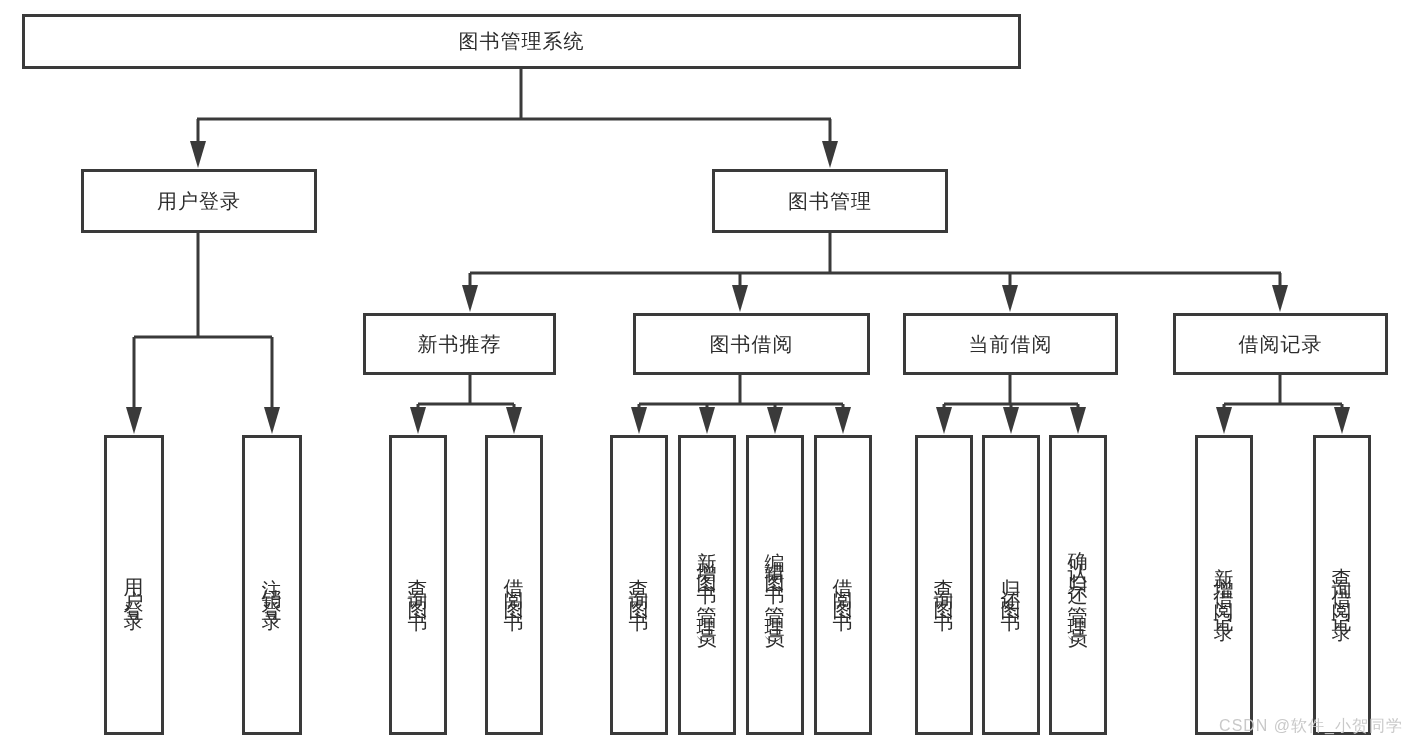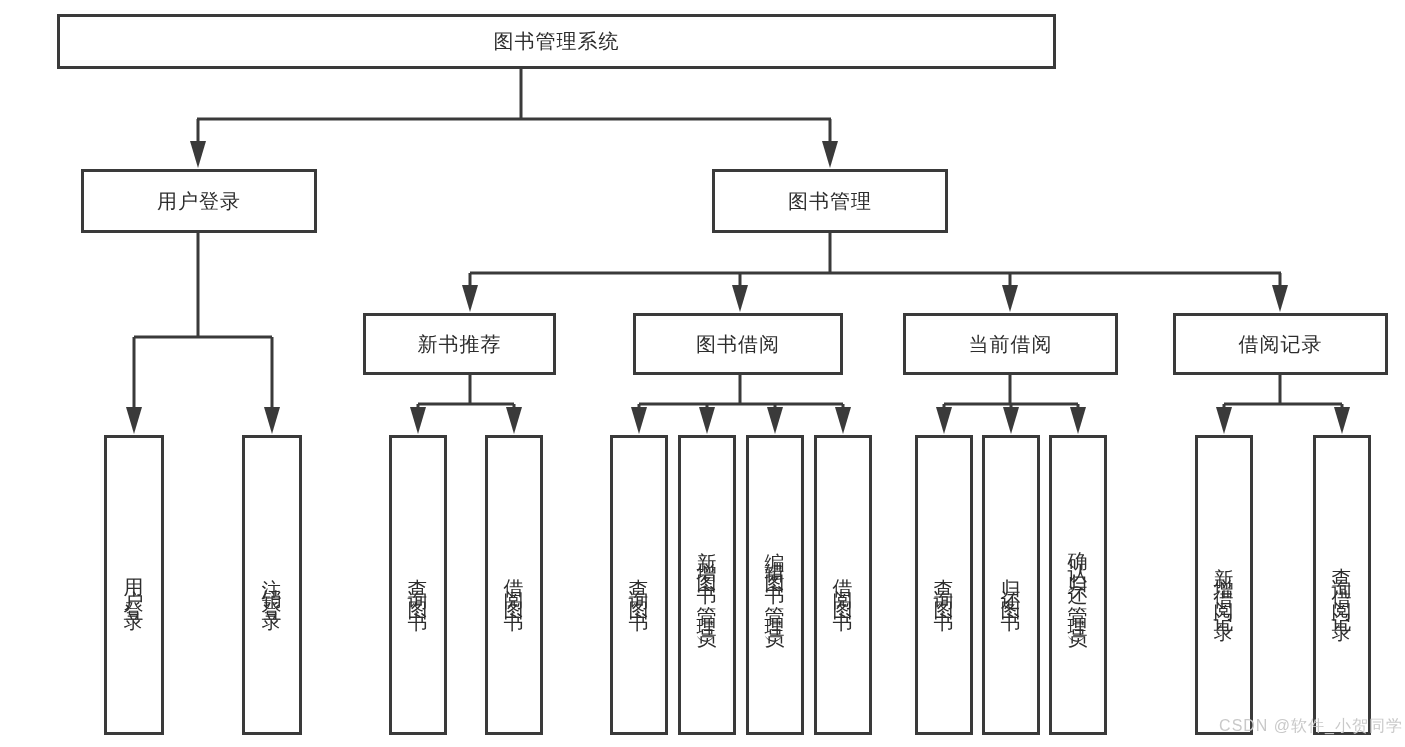--- a/index.html
+++ b/index.html
@@ -29,27 +29,27 @@
     z-index:2;
   }
   .vnode .vtext{
     writing-mode:vertical-rl;
     text-orientation:mixed;
     letter-spacing:11px;
     line-height:1.1;
     white-space:nowrap;
   }
   
-  .n-root{left:22px;top:14px;width:999px;height:55px;margin-left:35px;}
+  .n-root{left:22px;top:14px;width:999px;height:55px;}
   
   .n-l2a{left:81px;top:169px;width:236px;height:64px;}
   .n-l2b{left:712px;top:169px;width:236px;height:64px;}
   
   .n-l3a{left:363px;top:313px;width:193px;height:62px;}
-  .n-l3b{left:633px;top:313px;width:210px;height:62px;}
+  .n-l3b{left:633px;top:313px;width:237px;height:62px;}
   .n-l3c{left:903px;top:313px;width:215px;height:62px;}
   .n-l3d{left:1173px;top:313px;width:215px;height:62px;}
   
   .leaf{top:435px;height:300px;width:58px;}
   .f-a1{left:104px;width:60px;}
   .f-a2{left:242px;width:60px;}
   .f-b1{left:389px;}
   .f-b2{left:485px;}
   .f-c1{left:610px;}
   .f-c2{left:678px;}

